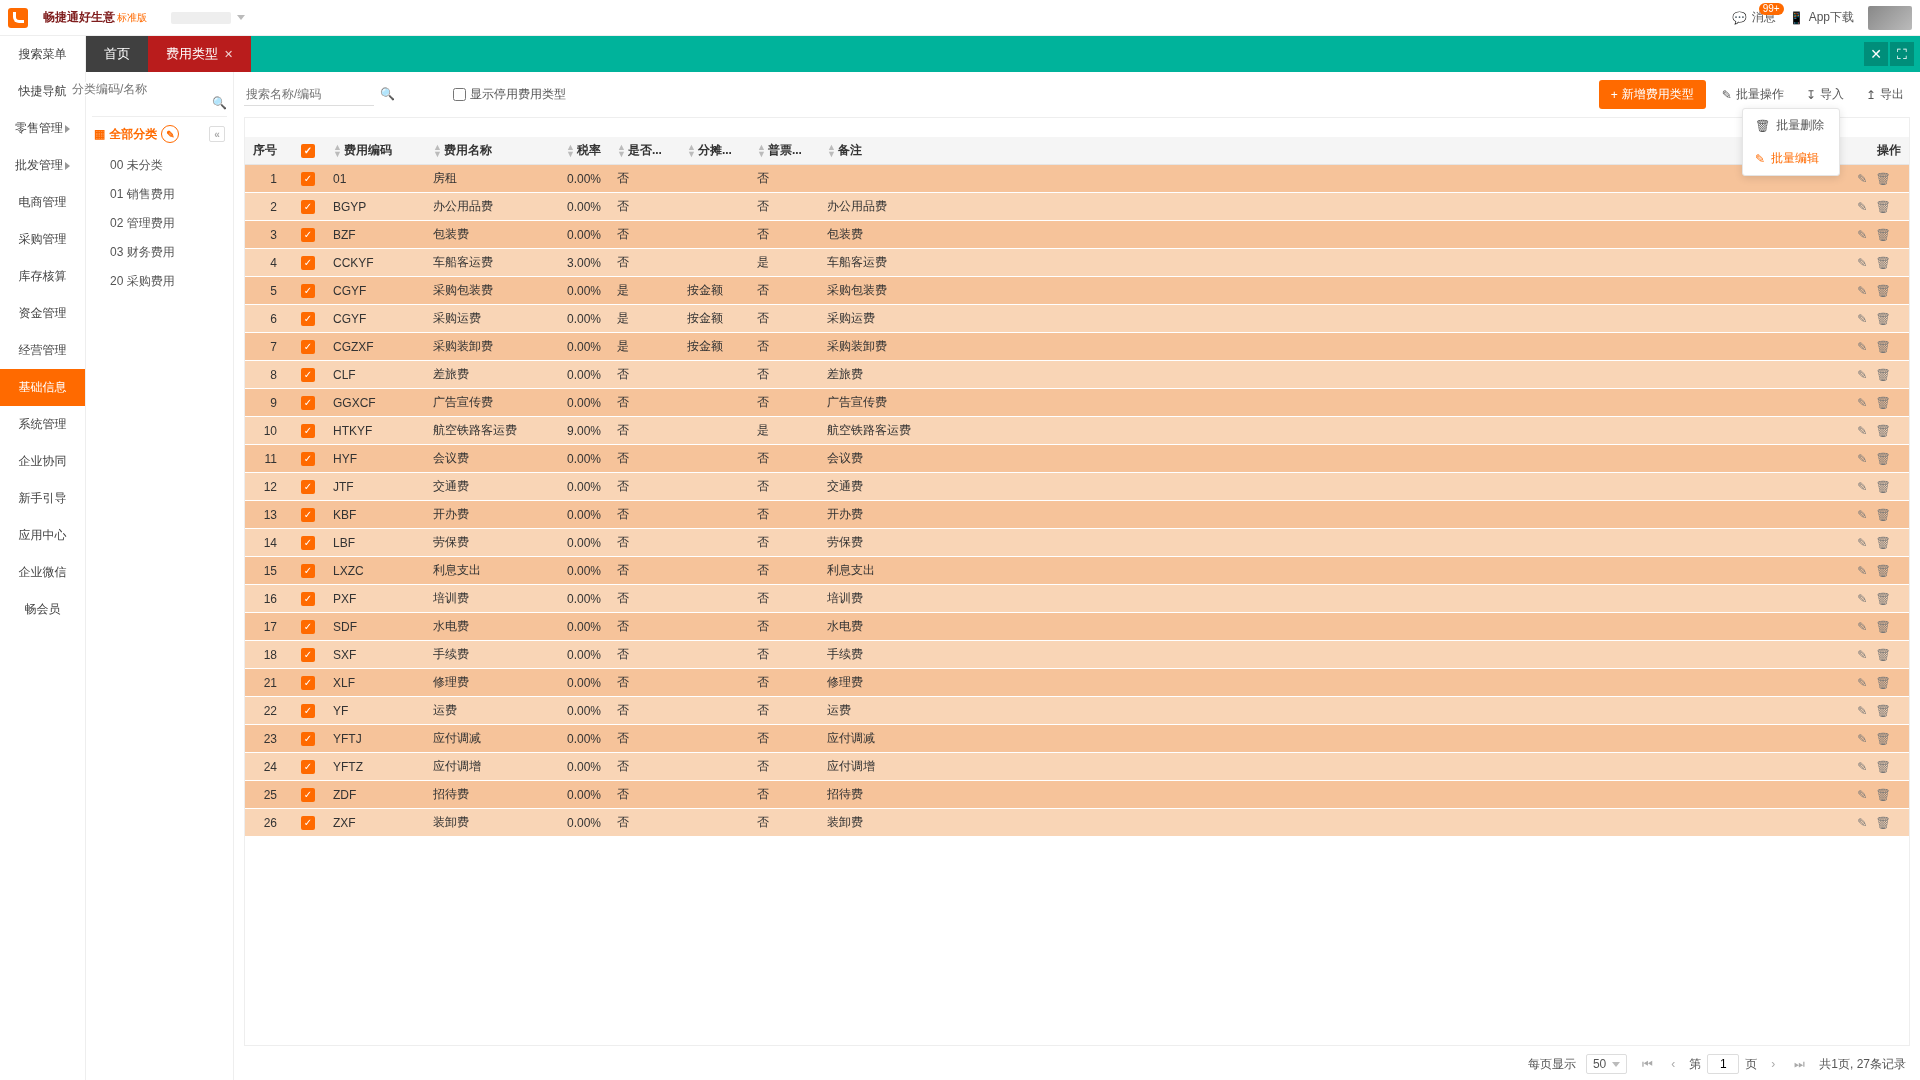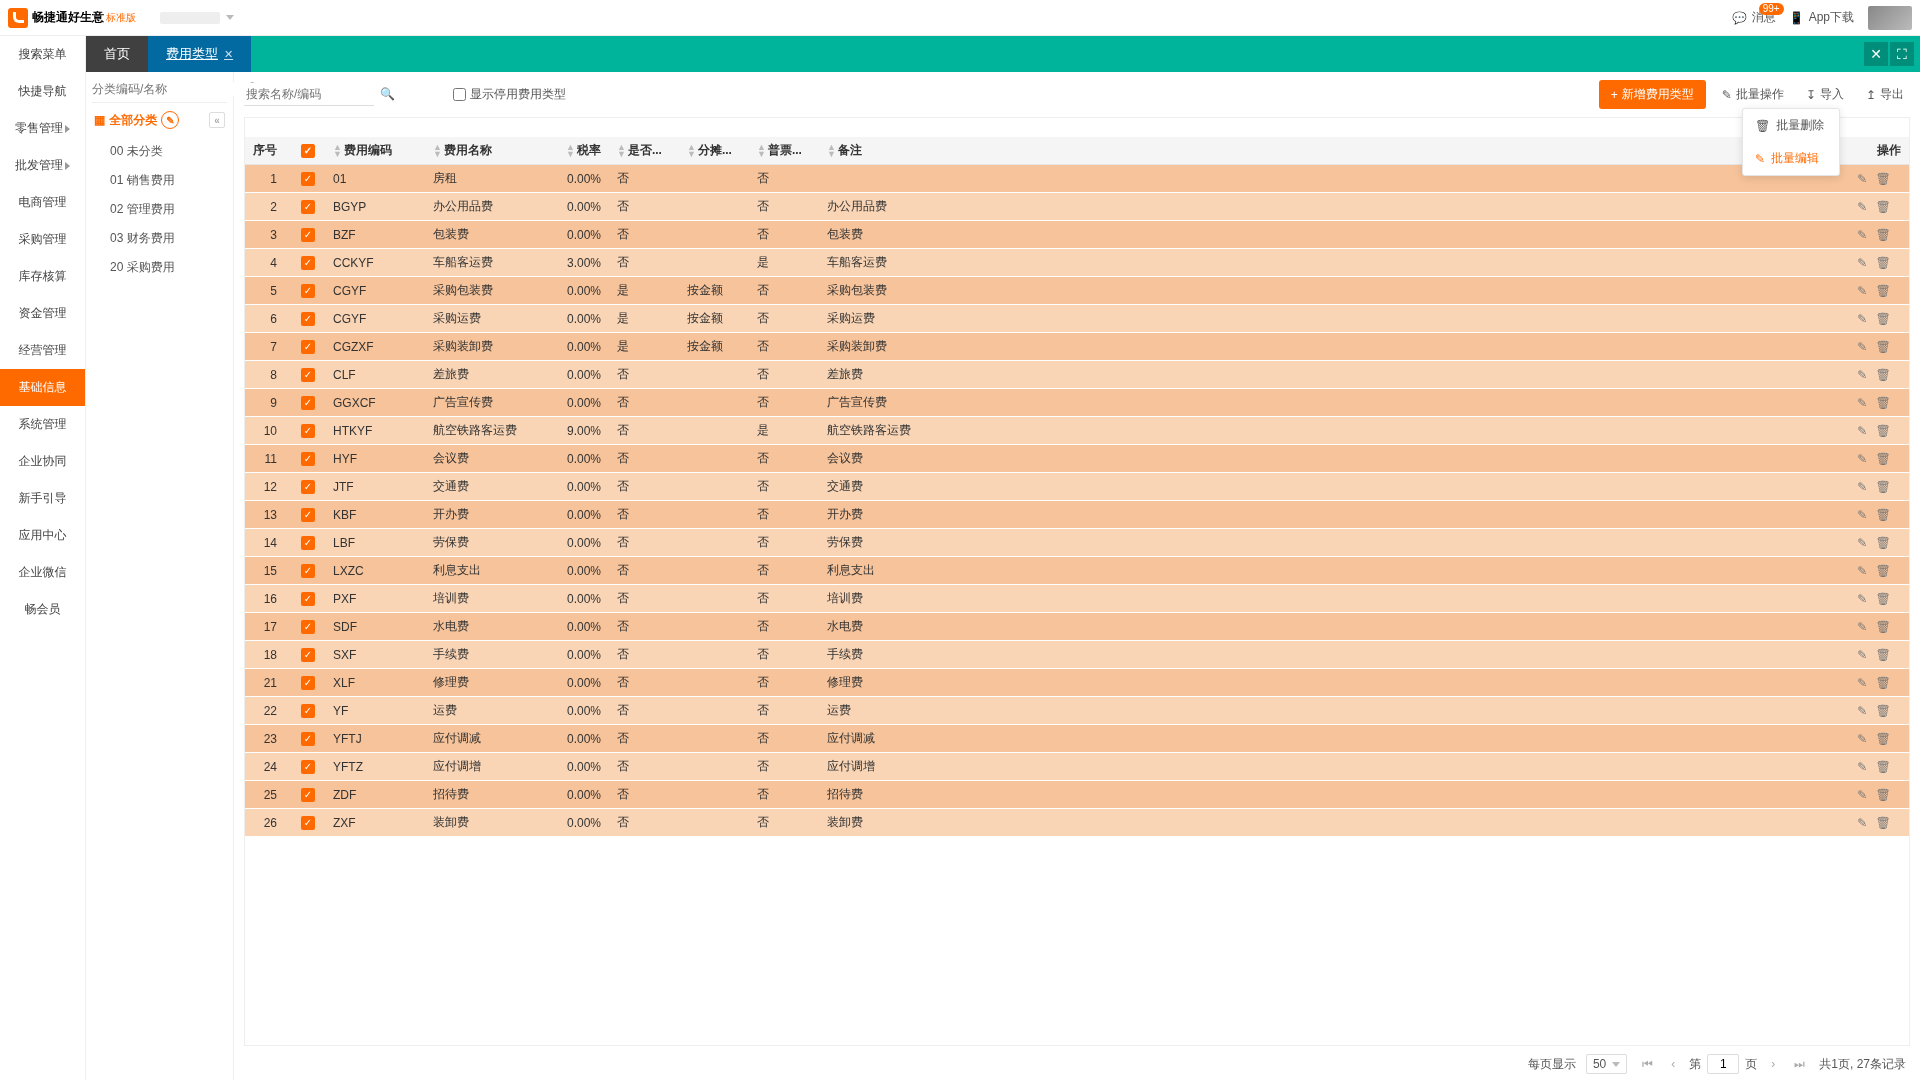--- a/index.html
+++ b/index.html
@@ -1,21 +1,21 @@
 <!DOCTYPE html>
 <html><head>
 <meta charset="utf-8">
 <style>
 * { box-sizing: border-box; margin: 0; padding: 0; }
 body { font-family: "Microsoft YaHei", Arial, sans-serif; font-size: 12px; color: #333; background: #fff; overflow: hidden; }
 .app { display: flex; flex-direction: column; height: 100vh; }
 
 
 .top-header { height: 36px; display: flex; align-items: center; padding: 0 8px; border-bottom: 1px solid #eee; }
-.logo-area { display: flex; align-items: center; gap: 4px; color: #000000; font-weight: bold; }
+.logo-area { display: flex; align-items: center; gap: 15px; color: #7f1d1d; font-weight: bold; }
 .logo-mark { width: 20px; height: 20px; background: #ff6a00; border-radius: 3px; position: relative; }
 .logo-mark::after { content: ""; position: absolute; width: 8px; height: 8px; border: 3px solid #fff; border-top: none; border-right: none; border-radius: 0 0 0 6px; top: 4px; left: 5px; }
 .logo-sub { font-size: 10px; color: #ff6a00; margin-left: 2px; }
 .org-select { margin-left: 24px; color: #999; display: flex; align-items: center; gap: 6px; cursor: pointer; }
 .chev-down { width: 0; height: 0; border-left: 4px solid transparent; border-right: 4px solid transparent; border-top: 5px solid #bbb; }
 .top-right { margin-left: auto; display: flex; align-items: center; gap: 14px; color: #555; }
 .top-btn { display: flex; align-items: center; gap: 4px; cursor: pointer; position: relative; }
 .badge { position: absolute; top: -6px; right: -8px; background: #ff6a00; color: #fff; border-radius: 8px; font-size: 10px; padding: 0 4px; line-height: 12px; }
 .avatar-box { width: 44px; height: 24px; background: linear-gradient(135deg,#888,#bbb); border-radius: 2px; }
 
@@ -26,31 +26,31 @@
 .sidebar { width: 86px; background: #fff; border-right: 1px solid #eee; display: flex; flex-direction: column; }
 .sidebar-item { padding: 10px 8px; font-size: 12px; color: #444; text-align: center; cursor: pointer; position: relative; display: flex; align-items: center; justify-content: center; gap: 2px; }
 .sidebar-item.active { background: #ff6a00; color: #fff; }
 .caret-r { width: 0; height: 0; border-top: 4px solid transparent; border-bottom: 4px solid transparent; border-left: 5px solid #999; }
 
 
 .main { flex: 1; display: flex; flex-direction: column; min-width: 0; }
 .tabbar { height: 36px; background: #00b39b; display: flex; align-items: stretch; color: #fff; }
 .tab { padding: 0 18px; display: flex; align-items: center; gap: 6px; cursor: pointer; font-size: 13px; }
 .tab.home { background: #404040; }
-.tab.active { background: #0369a1; text-decoration: underline; }
+.tab.active { background: #b91c1c; }
 .tab-close { font-size: 11px; cursor: pointer; opacity: .8; }
 .tabbar-spacer { flex: 1; }
 .tabbar-actions { display: flex; align-items: center; padding-right: 6px; gap: 2px; }
 .tabbar-btn { width: 24px; height: 24px; display: flex; align-items: center; justify-content: center; background: #008e7a; cursor: pointer; font-size: 14px; }
 
 
 .content { flex: 1; display: flex; min-height: 0; }
 
 .cat-panel { width: 148px; border-right: 1px solid #eee; padding: 8px 6px; display: flex; flex-direction: column; }
-.cat-search { display: flex; align-items: flex-end; border-bottom: 1px solid #eee; padding: 2px 0 6px; }
+.cat-search { display: flex; align-items: flex-end; border-bottom: 1px solid #eee; padding: 2px 0 6px; flex-direction: column; }
 .cat-search input { flex: 1; border: none; outline: none; font-size: 12px; color: #555; }
 .cat-search .icon { color: #ff6a00; cursor: pointer; }
 .cat-head { display: flex; align-items: center; gap: 4px; color: #ff6a00; padding: 8px 2px; font-weight: bold; cursor: pointer; }
 .cat-head .collapse { margin-left: auto; width: 16px; height: 16px; border: 1px solid #ddd; border-radius: 2px; display: flex; align-items: center; justify-content: center; color: #aaa; cursor: pointer; font-size: 10px; }
 .cat-edit { width: 18px; height: 18px; border: 1px solid #ff6a00; border-radius: 50%; color: #ff6a00; display: flex; align-items: center; justify-content: center; font-size: 10px; cursor: pointer; }
 .cat-list { padding-left: 14px; }
 .cat-item { padding: 6px 4px; color: #555; cursor: pointer; }
 
 
 .table-area { flex: 1; display: flex; flex-direction: column; min-width: 0; padding: 8px 10px 6px; position: relative; }

